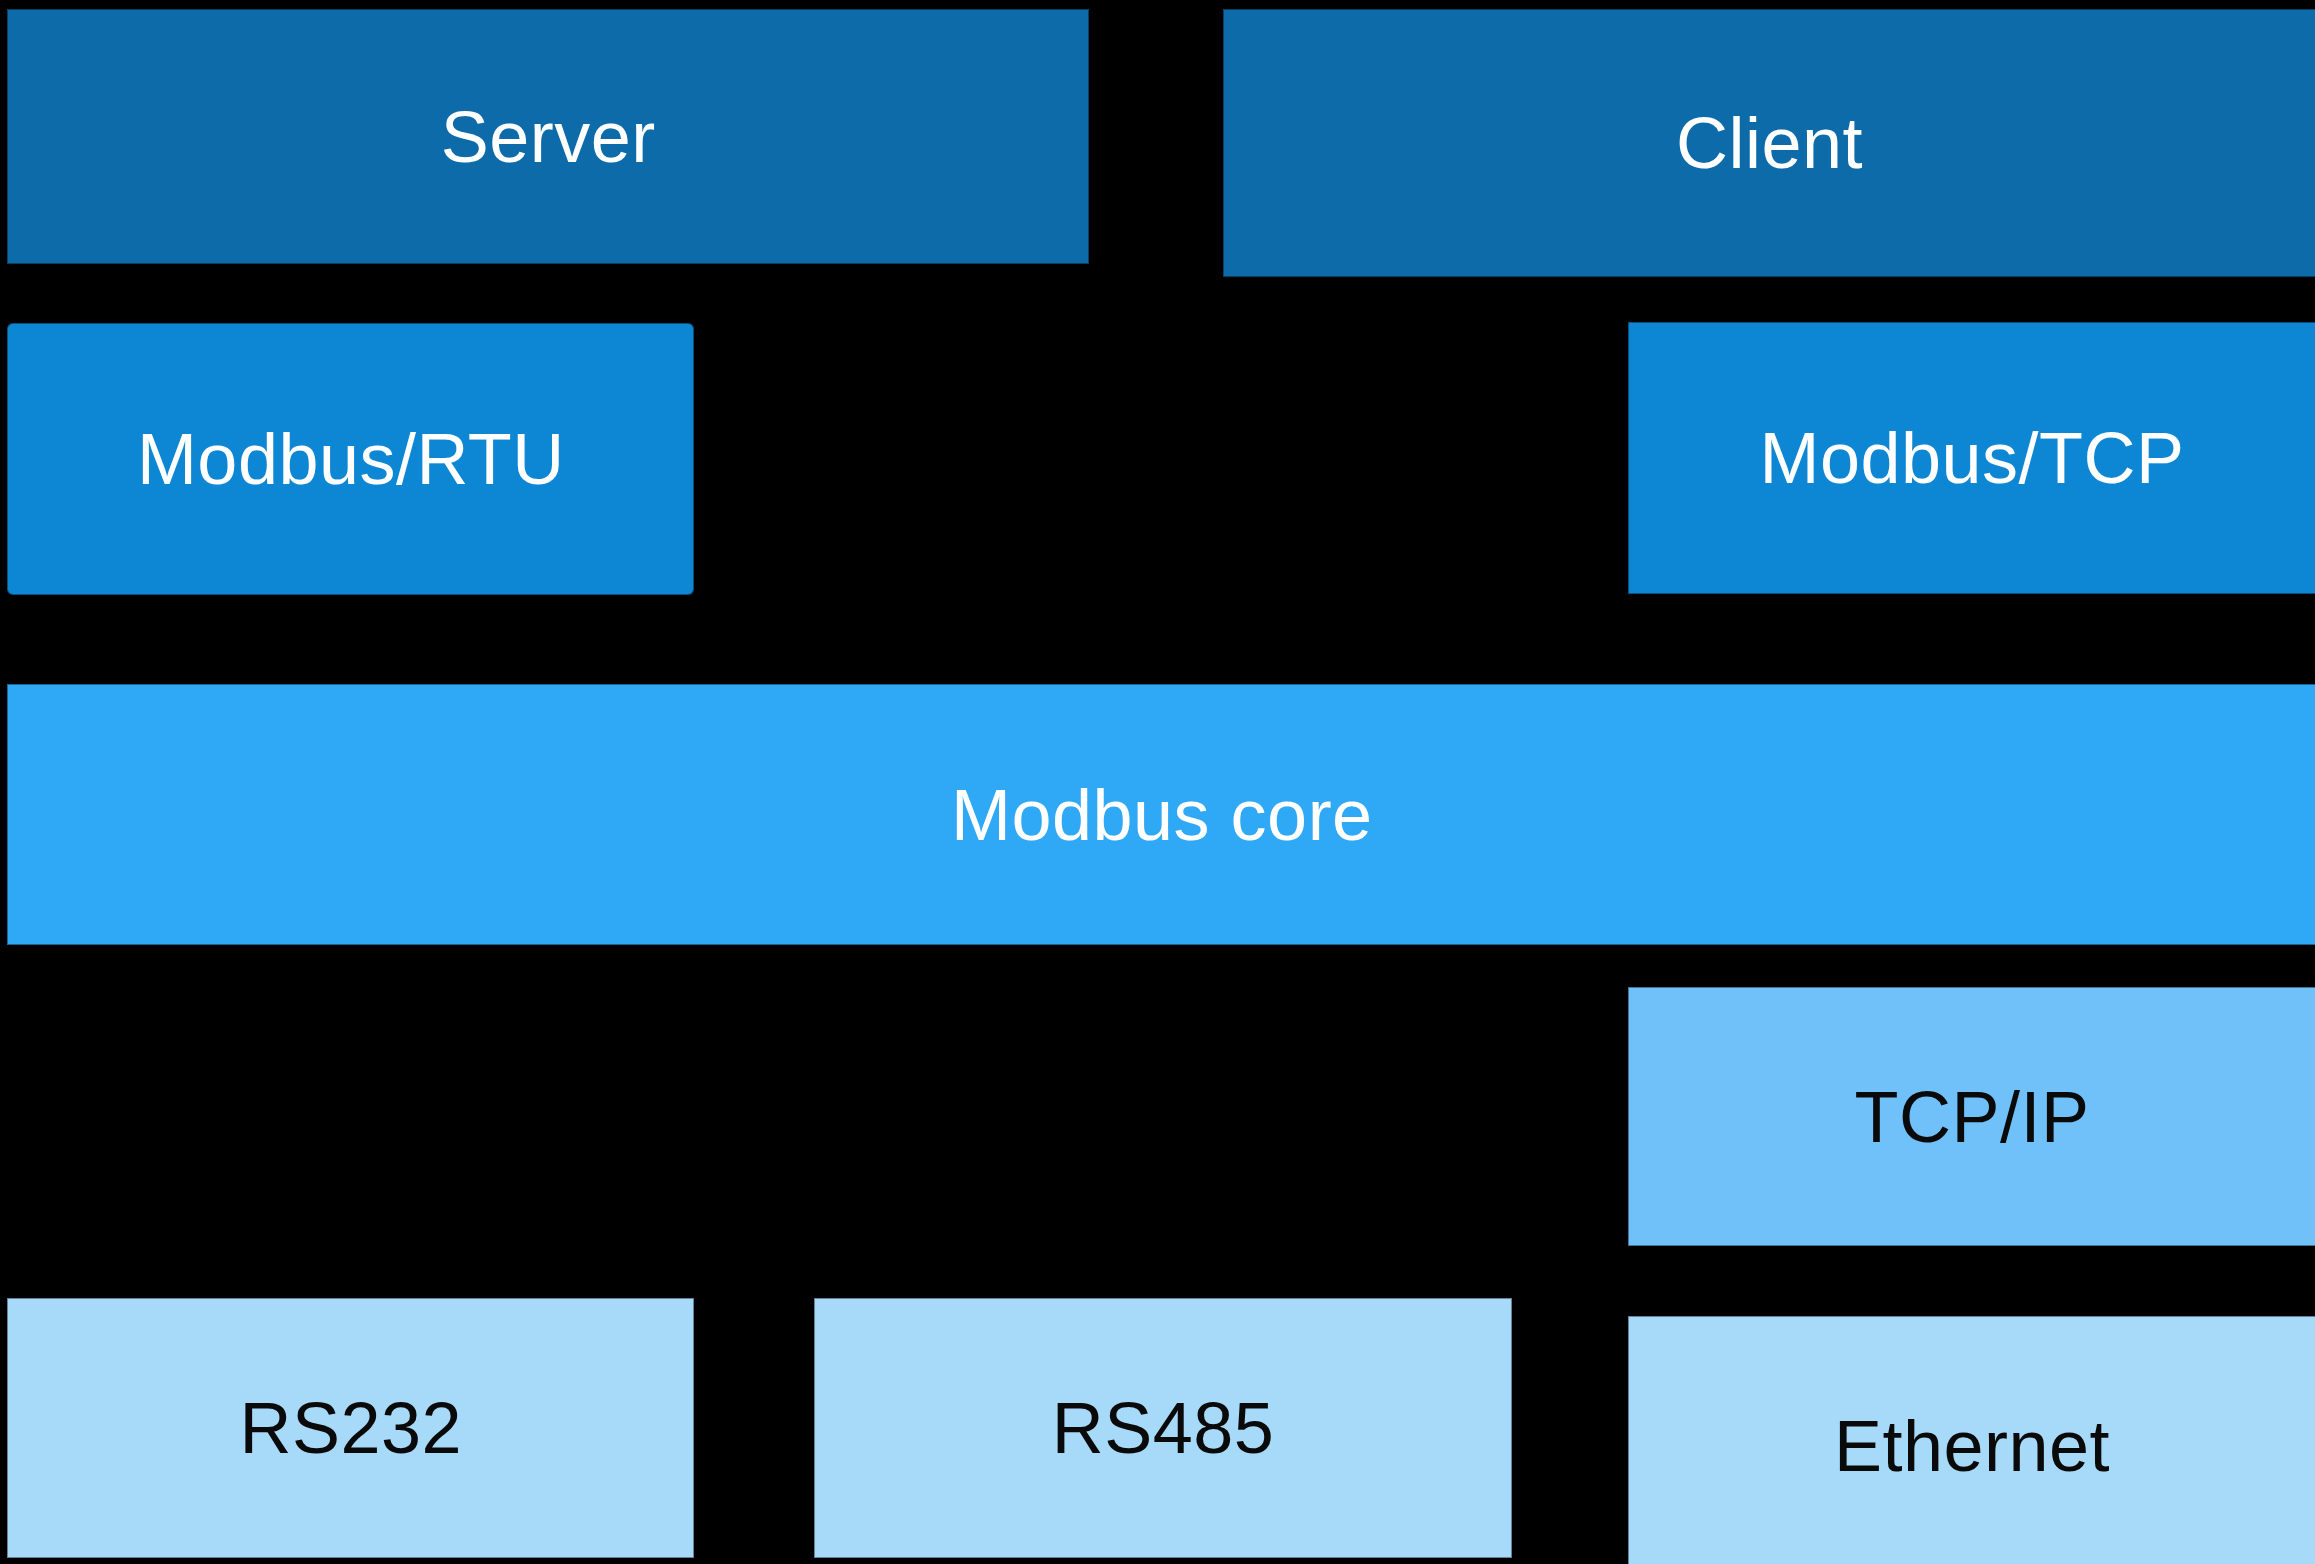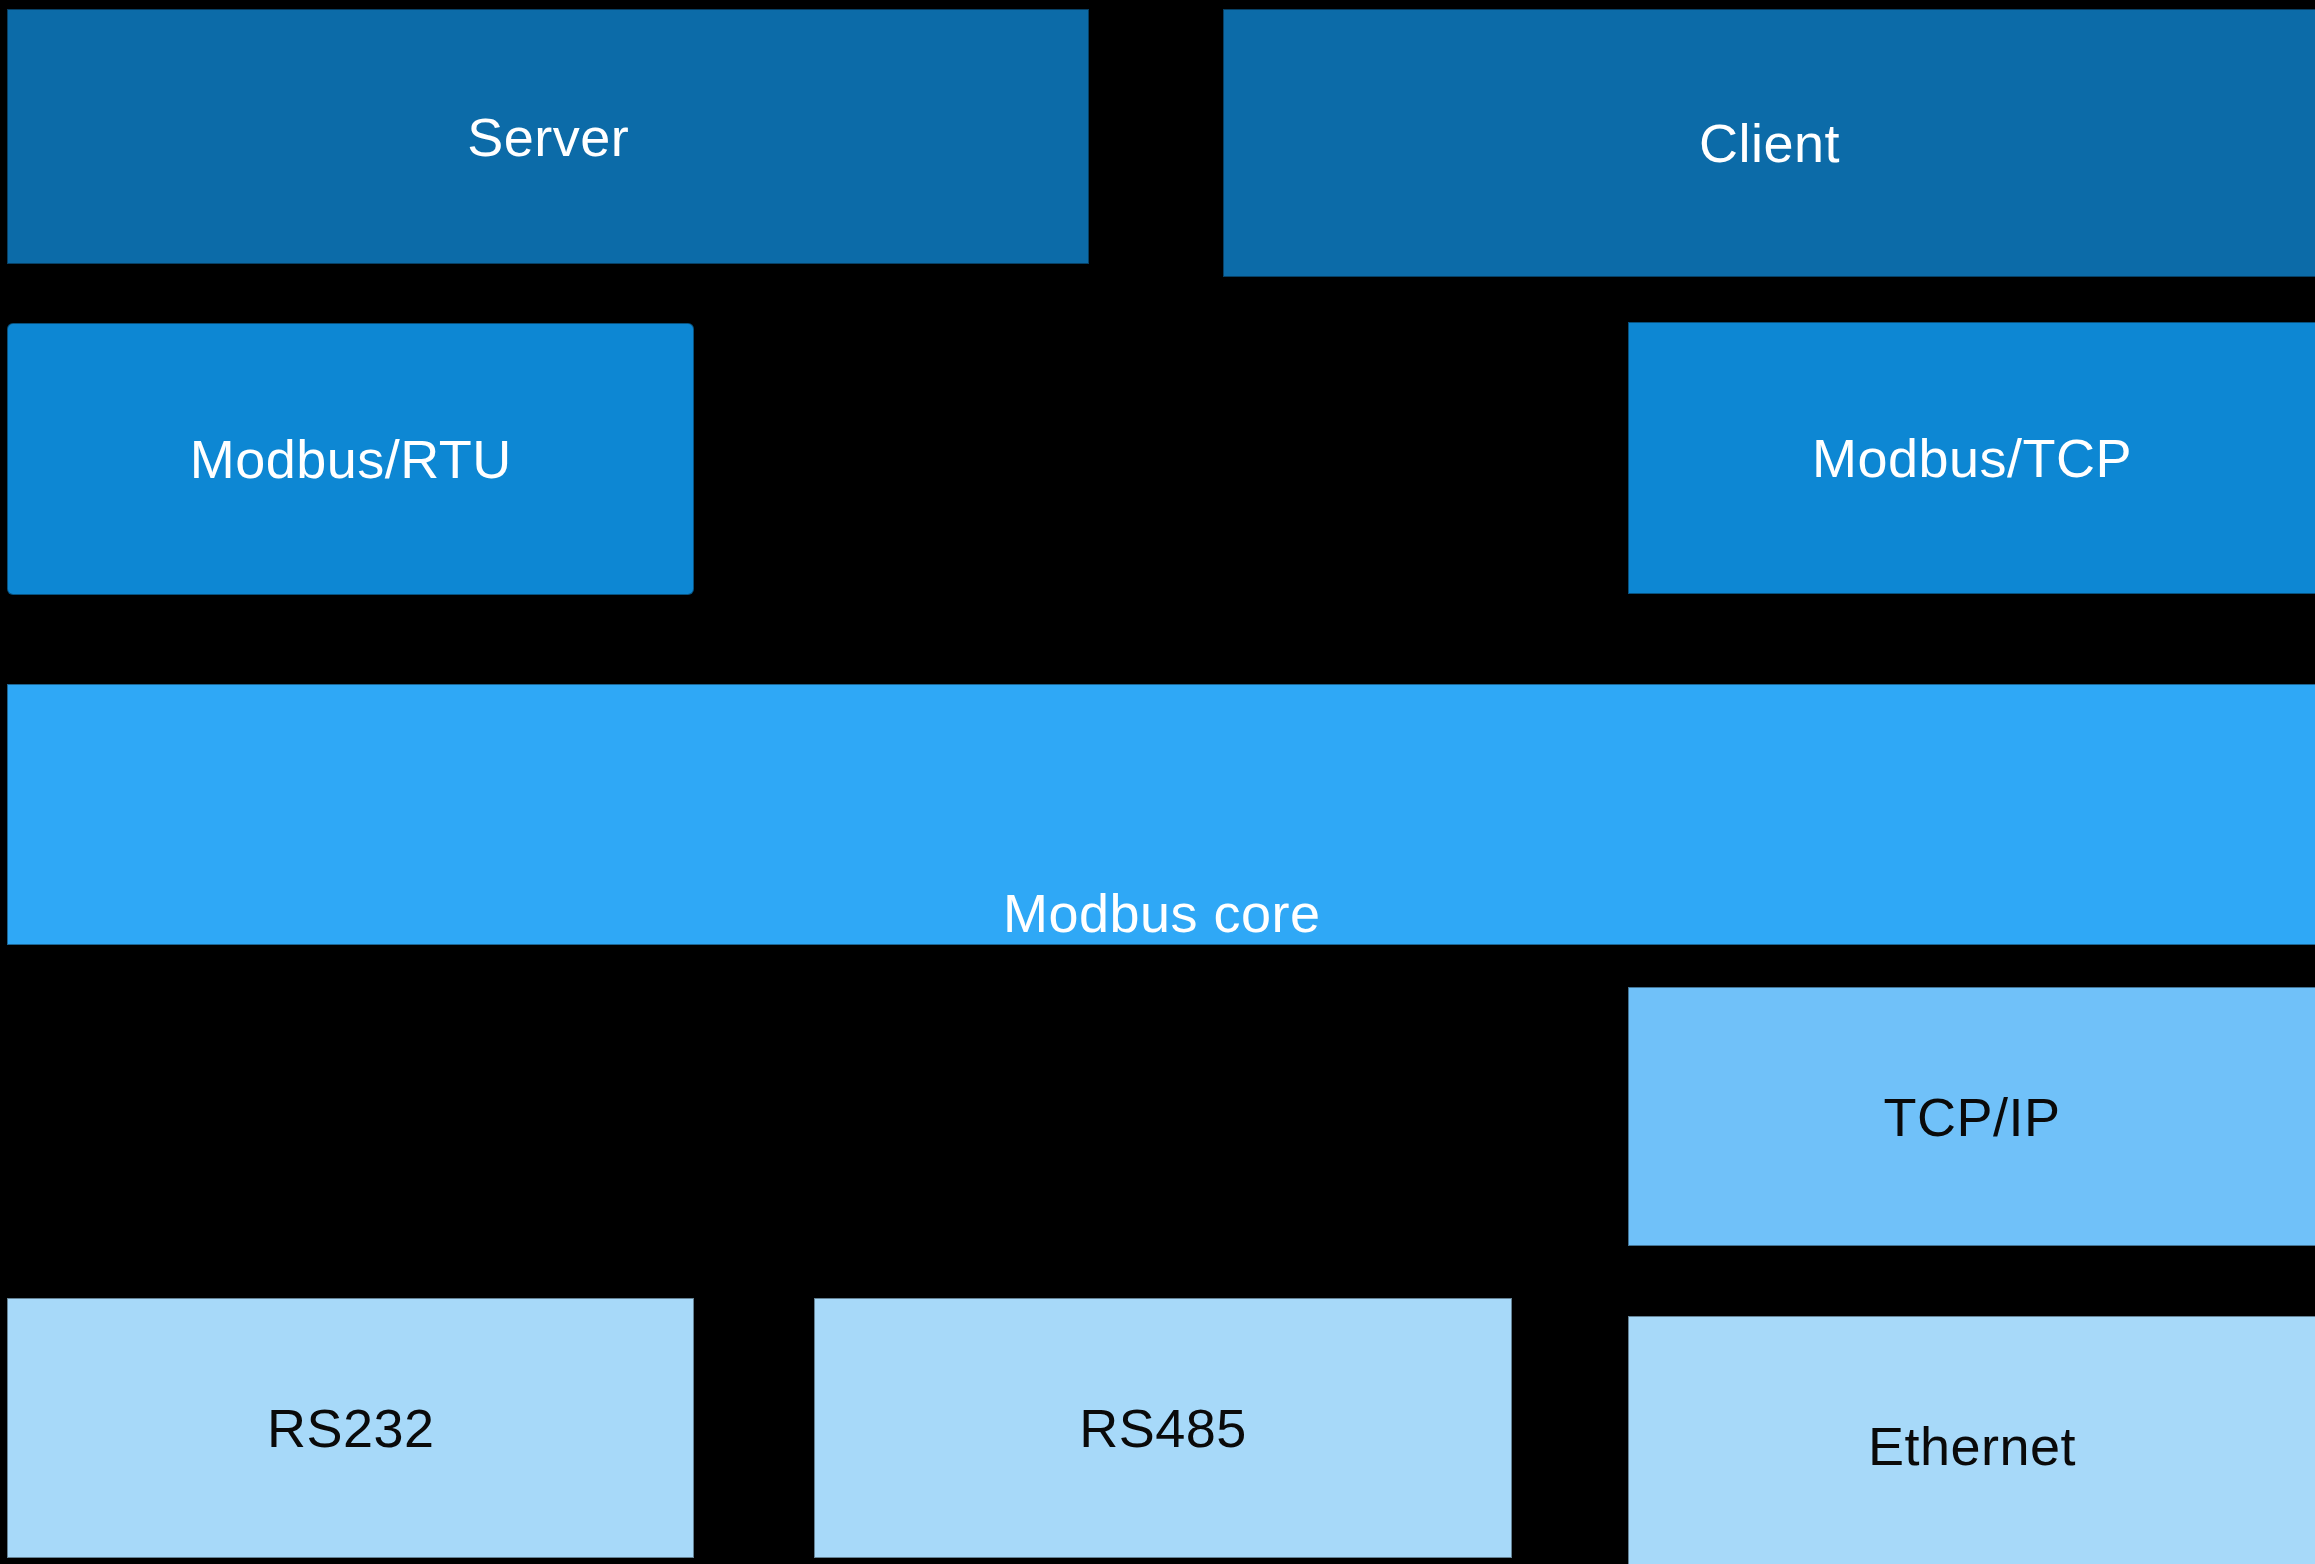--- a/index.html
+++ b/index.html
@@ -15,42 +15,42 @@
     font-family: "Liberation Sans", sans-serif;
     overflow: hidden;
   }
   .box {
     position: absolute;
     display: flex;
     align-items: center;
     justify-content: center;
     box-sizing: border-box;
     border: 1.8px solid rgba(0, 0, 0, 0.40);
-    font-size: 54px;
+    font-size: 72px;
     font-weight: 400;
     letter-spacing: 0.5px;
     white-space: nowrap;
   }
   .text-light { color: var(--text-light, #ffffff); }
   .text-dark  { color: var(--text-dark, #0a0a0a); }
 
   .row-app       { background: var(--row-application, #0c6ba8); }
   .row-protocol  { background: var(--row-protocol, #0d87d3); }
   .row-core      { background: var(--row-core, #2fa8f6); }
   .row-transport { background: var(--row-transport, #70c1f9); }
   .row-physical  { background: var(--row-physical, #a7d9f9); }
 
   #box-server   { left: 7.3px;    top: 9.2px;   width: 1082px; height: 255px; }
   #box-client   { left: 1223px; top: 9.2px;   width: 1093px; height: 268px; }
 
   #box-rtu      { left: 7.3px;    top: 323px;  width: 687px;  height: 272px; border-radius: 6px; }
   #box-ascii    { left: 814px;  top: 323px;  width: 698px;  height: 272px; }
   #box-tcp      { left: 1628px; top: 322px;  width: 688px;  height: 272px; }
 
-  #box-core     { left: 7.3px;    top: 684px;  width: 2309px; height: 261px; align-items: flex-end; }
+  #box-core     { left: 7.3px;    top: 684px;  width: 2309px; height: 261px; }
 
   #box-tcpip    { left: 1628px; top: 987px; width: 688px;  height: 259px; }
 
   #box-rs232    { left: 7.3px;    top: 1298px; width: 687px;  height: 260px; }
   #box-rs485    { left: 814px;  top: 1298px; width: 698px;  height: 260px; }
   #box-ethernet { left: 1628px; top: 1298px; width: 688px;  height: 260px; margin-top: 18px; }
 </style>
 </head>
 <body>
 

